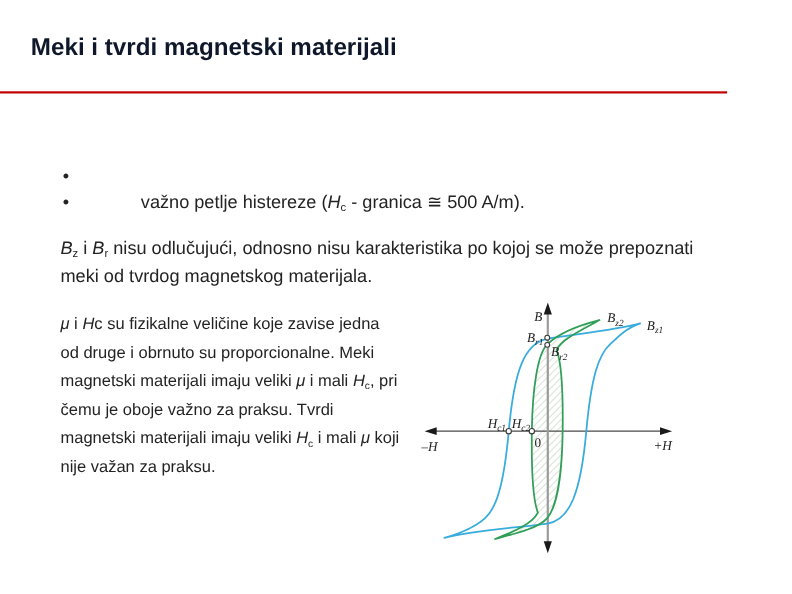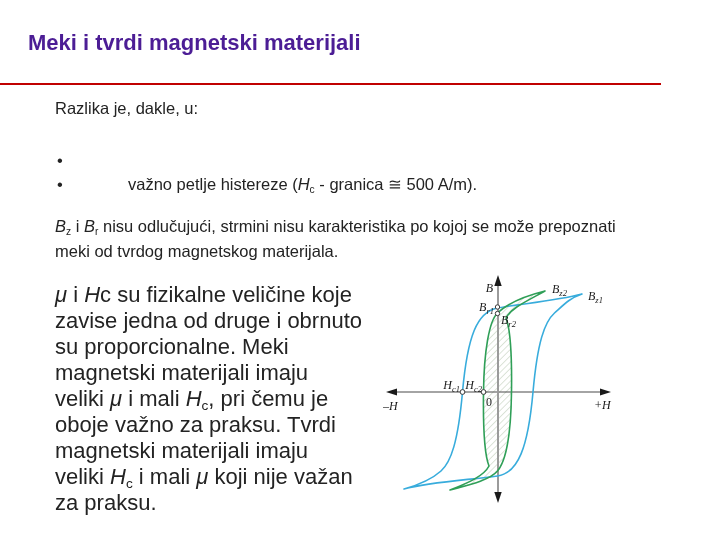--- a/index.html
+++ b/index.html
@@ -2,57 +2,56 @@
 <html><head>
 <meta charset="utf-8">
 <style>
   html,body{margin:0;padding:0;background:#e8e8e8;}
   .slide{
     position:relative;width:720px;height:540px;background:#ffffff;
     font-family:"Liberation Sans",sans-serif;color:#232323;overflow:hidden;
   }
   .title{
     position:absolute;left:28px;top:30px;margin:0;
-    font-size:22px;font-weight:bold;color:#4c1d95;letter-spacing:0;
+    font-size:22px;font-weight:bold;color:#0f172a;letter-spacing:0;
   }
   .rule{position:absolute;left:0;top:83px;width:661px;height:2px;background:#C00000;}
   .intro{position:absolute;left:55px;top:99px;margin:0;font-size:16.5px;}
   .bullets{position:absolute;left:57px;top:148px;font-size:16.5px;}
   .bullet-row{display:flex;line-height:24px;}
   .bullet-row .marker{width:71px;flex:0 0 71px;}
   .para-b{position:absolute;left:55px;top:214px;width:578px;margin:0;font-size:16.5px;line-height:25px;}
-  .para-mu{position:absolute;left:55px;top:282px;width:308px;margin:0;font-size:22px;line-height:26px;}
+  .para-mu{position:absolute;left:55px;top:282px;width:308px;margin:0;font-size:15px;line-height:26px;}
   .para-b i,.para-mu i,.bullets i{font-style:italic;}
   sub{font-size:0.62em;line-height:0;vertical-align:baseline;position:relative;top:0.28em;}
   .diagram{position:absolute;left:383px;top:272px;}
   .diagram text{font-family:"Liberation Serif",serif;font-style:italic;font-size:12px;fill:#1a1a1a;}
   .diagram text.upright{font-style:normal;}
   .diagram tspan.sub-t{font-size:8.5px;}
 </style>
 </head>
 <body>
 
 <div class="slide">
 
   <h1 class="title">Meki i tvrdi magnetski materijali</h1>
   <div class="rule"></div>
 
-  <p class="intro">Razlika je, dakle, u:</p>
 
   <div class="bullets">
     <div class="bullet-row">
       <span class="marker">•</span>
     </div>
     <div class="bullet-row">
       <span class="marker">•</span>
       <span class="btext"><span>važno petlje histereze (</span><i>H</i><sub>c</sub><span> - granica ≅ 500 A/m).</span></span>
     </div>
   </div>
 
-  <p class="para-b"><i>B</i><sub>z</sub><span> i </span><i>B</i><sub>r</sub><span> nisu odlučujući, strmini nisu karakteristika po kojoj se može prepoznati meki od tvrdog magnetskog materijala.</span></p>
+  <p class="para-b"><i>B</i><sub>z</sub><span> i </span><i>B</i><sub>r</sub><span> nisu odlučujući, odnosno nisu karakteristika po kojoj se može prepoznati meki od tvrdog magnetskog materijala.</span></p>
 
   <p class="para-mu"><i>μ</i><span> i </span><i>H</i><span>c su fizikalne veličine koje zavise jedna od druge i obrnuto su proporcionalne. Meki magnetski materijali imaju veliki </span><i>μ</i><span> i mali </span><i>H</i><sub>c</sub><span>, pri čemu je oboje važno za praksu. Tvrdi magnetski materijali imaju veliki </span><i>H</i><sub>c</sub><span> i mali </span><i>μ</i><span> koji nije važan za praksu.</span></p>
 
   <svg class="diagram" width="332" height="250" viewBox="383 272 332 250">
     <defs>
       <pattern id="hatch" patternUnits="userSpaceOnUse" width="4.5" height="4.5" patternTransform="rotate(45)">
         <line x1="0" y1="0" x2="0" y2="4.5" stroke="#BECDB8" stroke-width="1.1"></line>
       </pattern>
     </defs>
 

